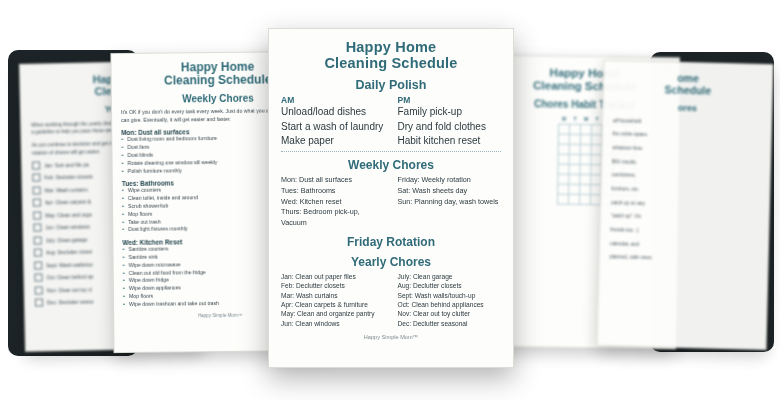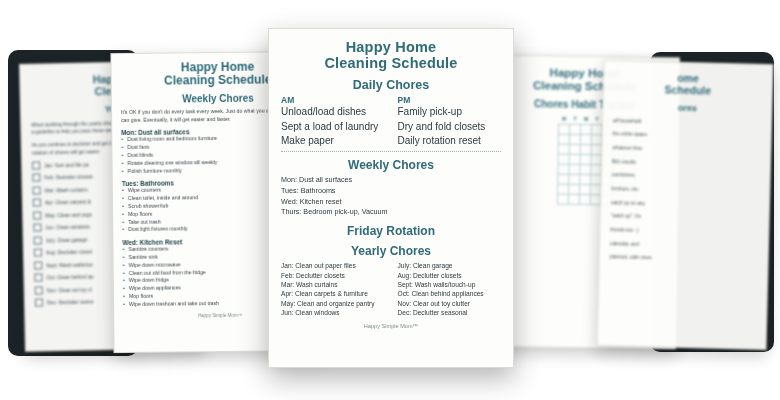--- a/index.html
+++ b/index.html
@@ -398,45 +398,50 @@
     </div>
   </div>
 
   <div class="sheet" id="sheet-front">
     <div class="fs-pad">
       <div class="title fs-title">
         <div>Happy Home</div>
         <div>Cleaning Schedule</div>
       </div>
 
-      <div class="sect-title fs-h2">Daily Chores</div>
+      <div class="sect-title fs-h2">Daily Polish</div>
       <div class="cols2">
         <div>
           <div class="lbl">AM</div>
           <div class="li">Unload/load dishes</div>
-          <div class="li">Sept a load of laundry</div>
+          <div class="li">Start a wash of laundry</div>
           <div class="li">Make paper</div>
         </div>
         <div>
           <div class="lbl">PM</div>
           <div class="li">Family pick-up</div>
-          <div class="li">Dry and fold closets</div>
-          <div class="li">Daily rotation reset</div>
+          <div class="li">Dry and fold clothes</div>
+          <div class="li">Habit kitchen reset</div>
         </div>
       </div>
 
       <div class="dotline"></div>
 
       <div class="sect-title fs-h2b">Weekly Chores</div>
       <div class="cols2">
         <div>
           <div class="wk">Mon: Dust all surfaces</div>
           <div class="wk">Tues: Bathrooms</div>
           <div class="wk">Wed: Kitchen reset</div>
           <div class="wk">Thurs: Bedroom pick-up, Vacuum</div>
+        </div>
+        <div>
+          <div class="wk">Friday: Weekly rotation</div>
+          <div class="wk">Sat: Wash sheets day</div>
+          <div class="wk">Sun: Planning day, wash towels</div>
         </div>
       </div>
 
       <div class="sect-title fs-h2b">Friday Rotation</div>
 
       <div class="sect-title fs-h2b">Yearly Chores</div>
       <div class="cols2">
         <div>
           <div class="yc">Jan: Clean out paper files</div>
           <div class="yc">Feb: Declutter closets</div>

